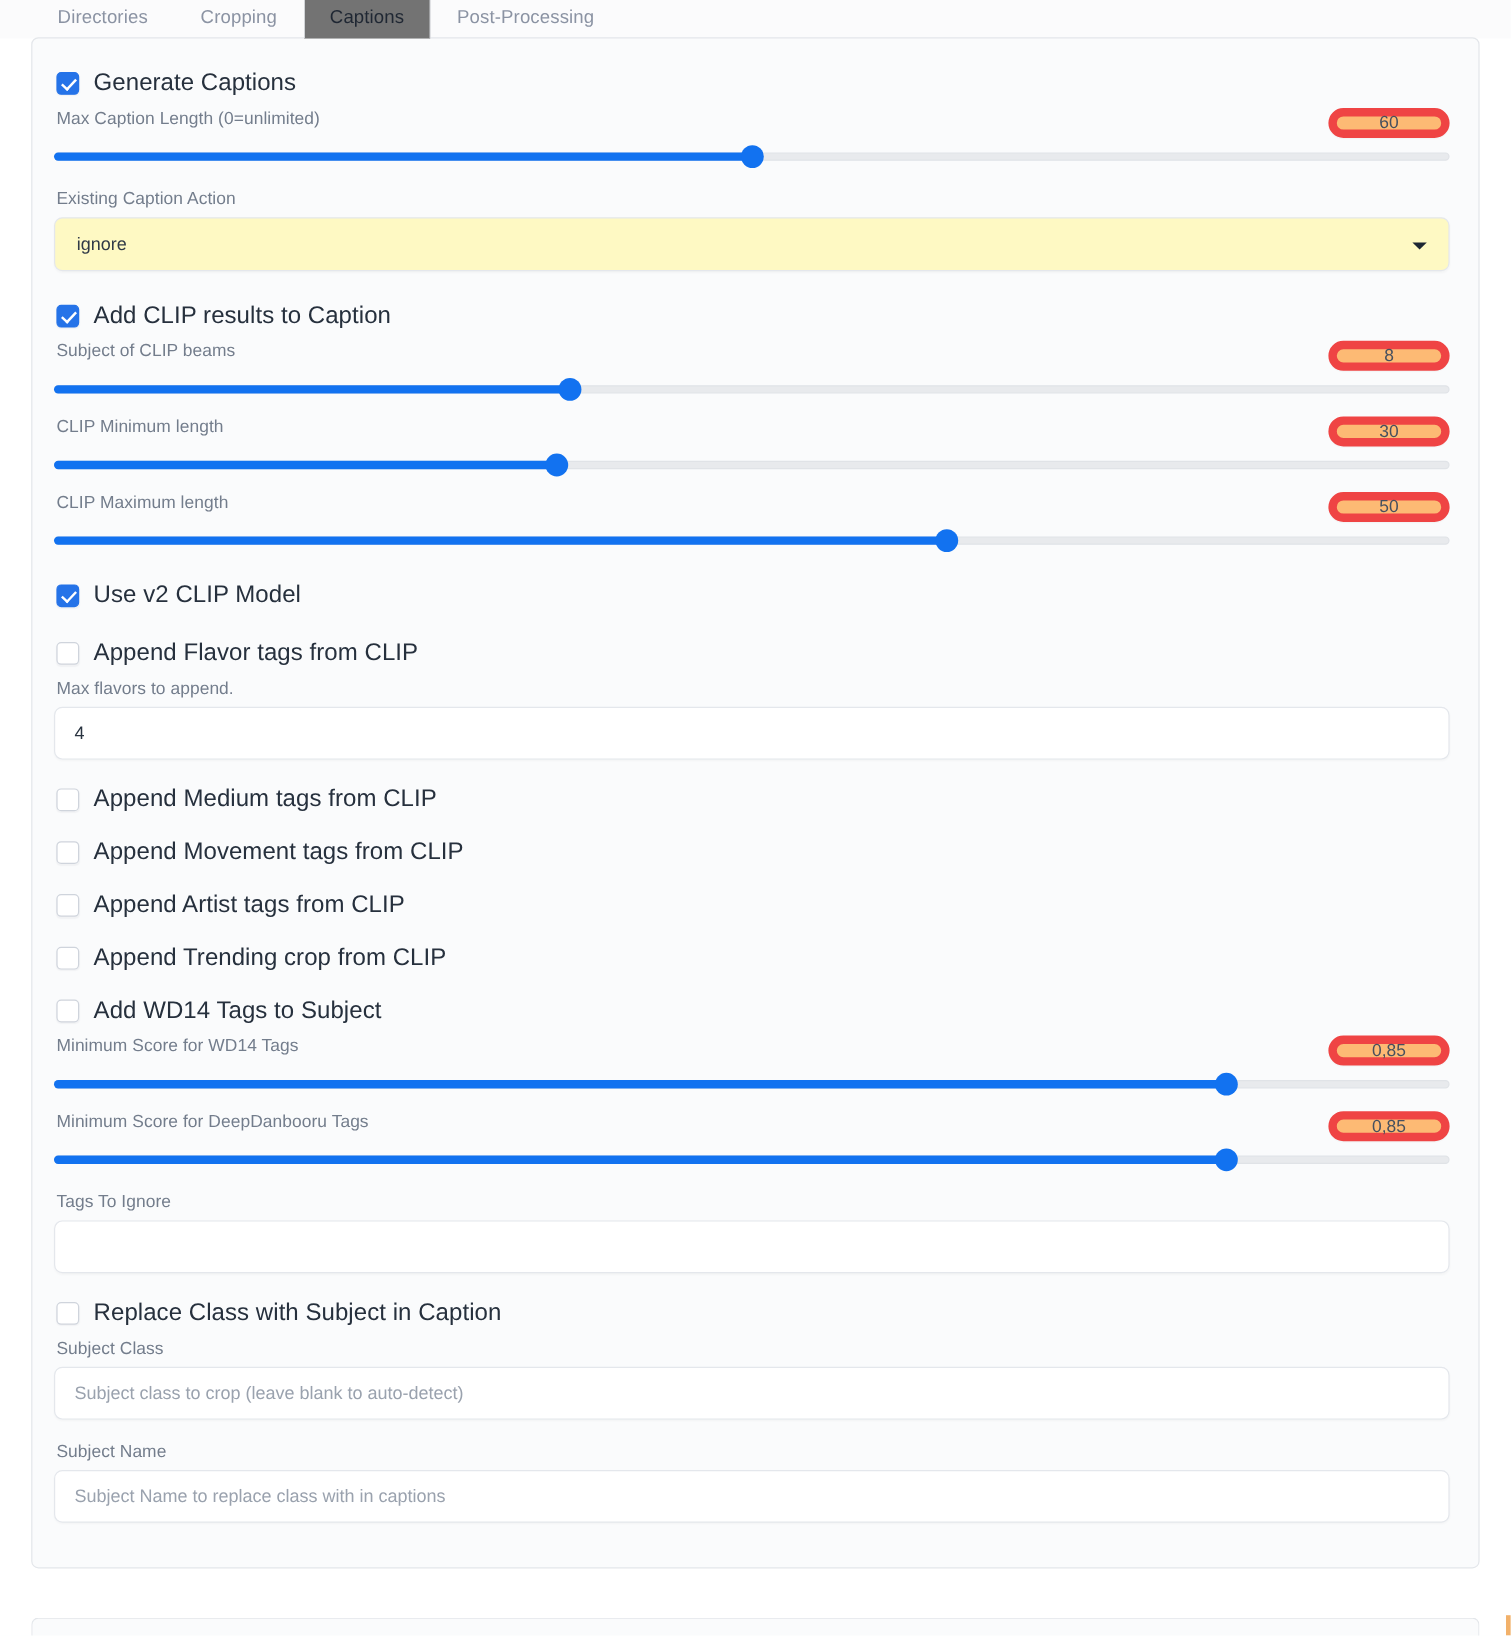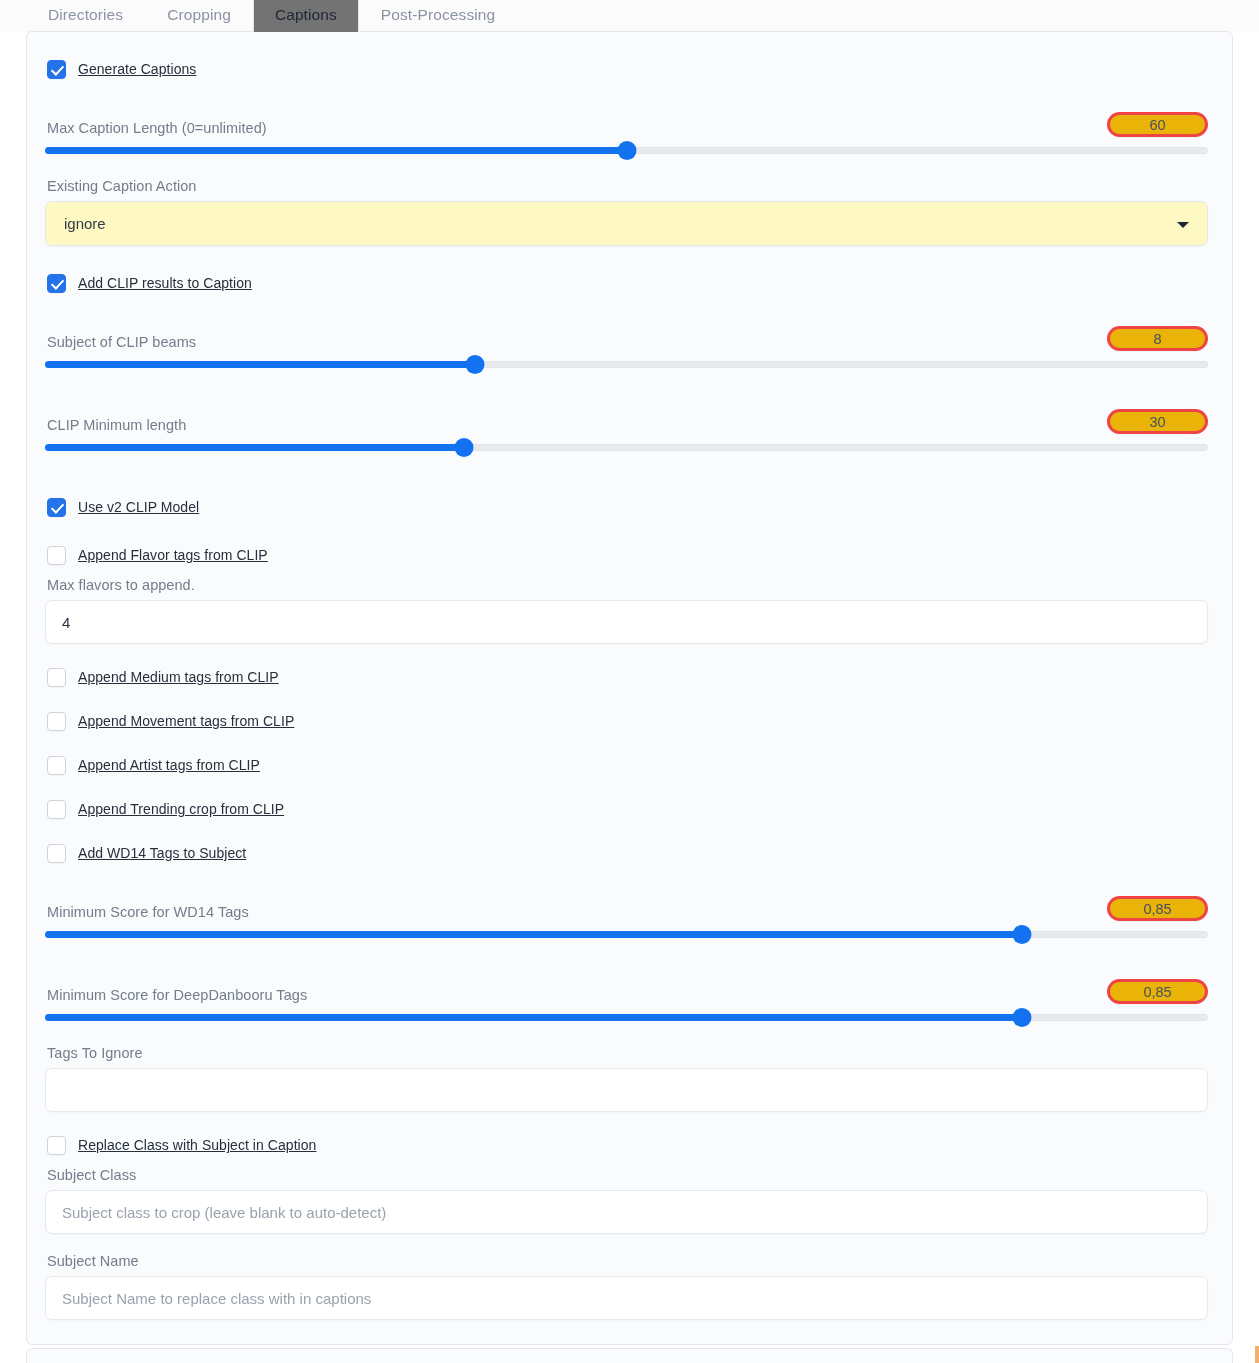--- a/index.html
+++ b/index.html
@@ -79,51 +79,49 @@
   .chk.on::after {
     content: "";
     position: absolute;
     left: 6px; top: 2.5px;
     width: 5px; height: 10px;
     border: solid #ffffff;
     border-width: 0 2.1px 2.1px 0;
     transform: rotate(43deg);
   }
   .chk-label {
-    font-size: 14px;
+    font-size: 20px;
     color: #26303d;
     line-height: 20px;
     letter-spacing: .05px;
-    text-decoration: underline;
   }
 
   
   .fld-label {
     font-size: 14.5px;
     color: #737d8c;
     line-height: 18px;
     letter-spacing: .05px;
     margin: 0 0 0 2px;
   }
 
   
   .slider-group { position: relative; }
   .slider-head {
     display: flex;
-    align-items: flex-end;
+    align-items: flex-start;
     justify-content: space-between;
     height: 27px;
-    margin-top: 20px;
   }
   .num-pill {
     width: 101px;
     height: 25px;
-    border: 3px solid #ef4444;
+    border: 7px solid #ef4444;
     border-radius: 13px;
-    background: #eab308;
+    background: #fdba74;
     display: flex;
     align-items: center;
     justify-content: center;
     font-size: 14.5px;
     color: #46505f;
     box-shadow: 0 1px 1px rgba(16,24,40,.03);
     cursor: text;
   }
   .track {
     position: relative;
@@ -295,20 +293,31 @@
     </div>
     <div class="track">
       <span class="rail"></span>
       <span class="fill" style="width: 36%;"></span>
       <span class="thumb" style="left: 36%;"></span>
     </div>
   </div>
 
   <div class="sp14"></div>
 
+  <div class="slider-group">
+    <div class="slider-head">
+      <span class="fld-label">CLIP Maximum length</span>
+      <span class="num-pill">50</span>
+    </div>
+    <div class="track">
+      <span class="rail"></span>
+      <span class="fill" style="width: 64%;"></span>
+      <span class="thumb" style="left: 64%;"></span>
+    </div>
+  </div>
 
   <div class="sp22"></div>
 
   <div class="chk-row">
     <span class="chk on"></span>
     <span class="chk-label">Use v2 CLIP Model</span>
   </div>
 
   <div class="sp18"></div>
 

